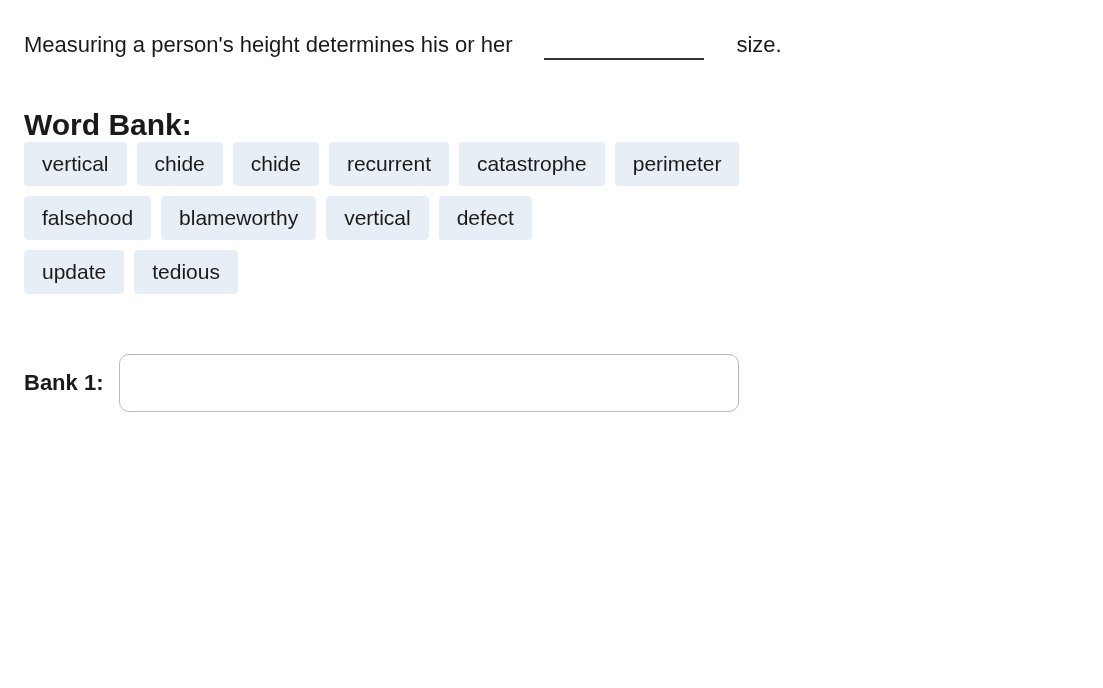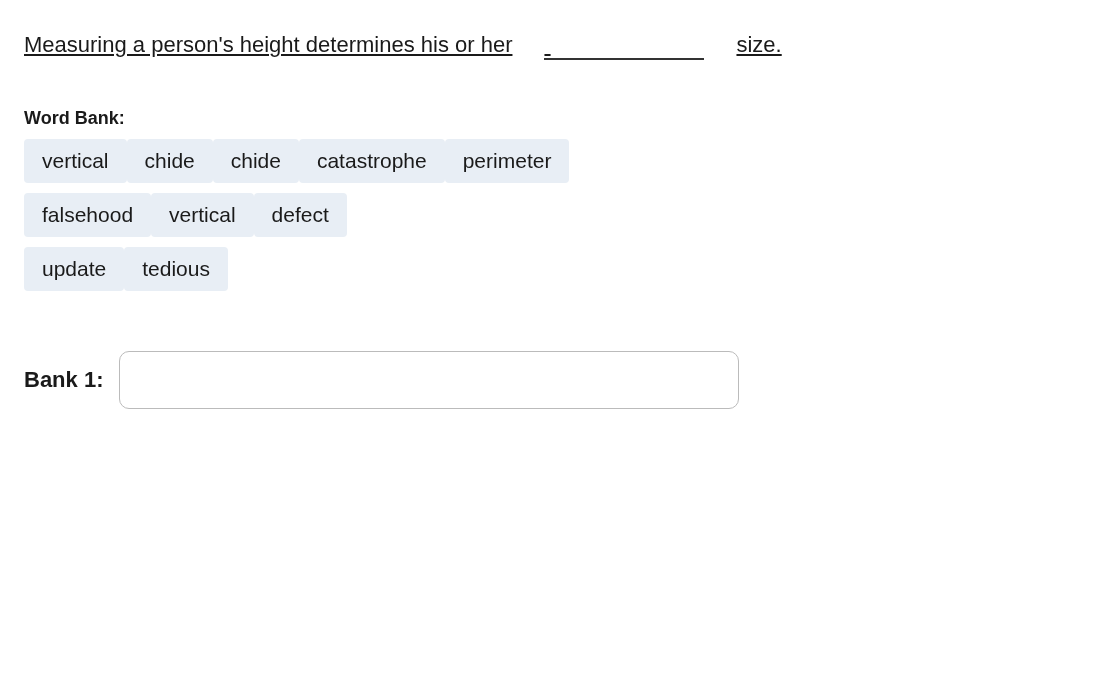--- a/index.html
+++ b/index.html
@@ -17,46 +17,46 @@
       width: 1103px;
       min-height: 688px;
     }
 
     .question-line {
       display: flex;
       align-items: baseline;
       gap: 24px;
       font-size: 22px;
       margin-bottom: 48px;
-      text-decoration: underline;
     }
 
     .blank-line {
       display: inline-block;
       width: 160px;
       border-bottom: 2px solid #333;
       margin: 0 8px;
     }
 
     .word-bank-label {
       font-weight: bold;
-      font-size: 18px;
-      margin-bottom: 10px;
+      font-size: 30px;
+      margin-bottom: 0;
     }
 
     .word-bank-rows {
       display: flex;
       flex-direction: column;
       gap: 10px;
       margin-bottom: 60px;
     }
 
     .word-bank-row {
       display: flex;
       flex-wrap: wrap;
+      gap: 10px;
     }
 
     .word-chip {
       background: #e8eef5;
       border-radius: 4px;
       padding: 10px 18px;
       font-size: 21px;
       color: #1a1a1a;
       cursor: pointer;
       user-select: none;
@@ -96,26 +96,28 @@
 </div>
 
 <div class="word-bank-label">Word Bank:</div>
 
 <div class="word-bank-rows">
 
   <div class="word-bank-row">
     <div class="word-chip">vertical</div>
     <div class="word-chip">chide</div>
     <div class="word-chip">chide</div>
+    <div class="word-chip">recurrent</div>
     <div class="word-chip">catastrophe</div>
     <div class="word-chip">perimeter</div>
   </div>
 
   <div class="word-bank-row">
     <div class="word-chip">falsehood</div>
+    <div class="word-chip">blameworthy</div>
     <div class="word-chip">vertical</div>
     <div class="word-chip">defect</div>
   </div>
 
   <div class="word-bank-row">
     <div class="word-chip">update</div>
     <div class="word-chip">tedious</div>
   </div>
 </div>
 

